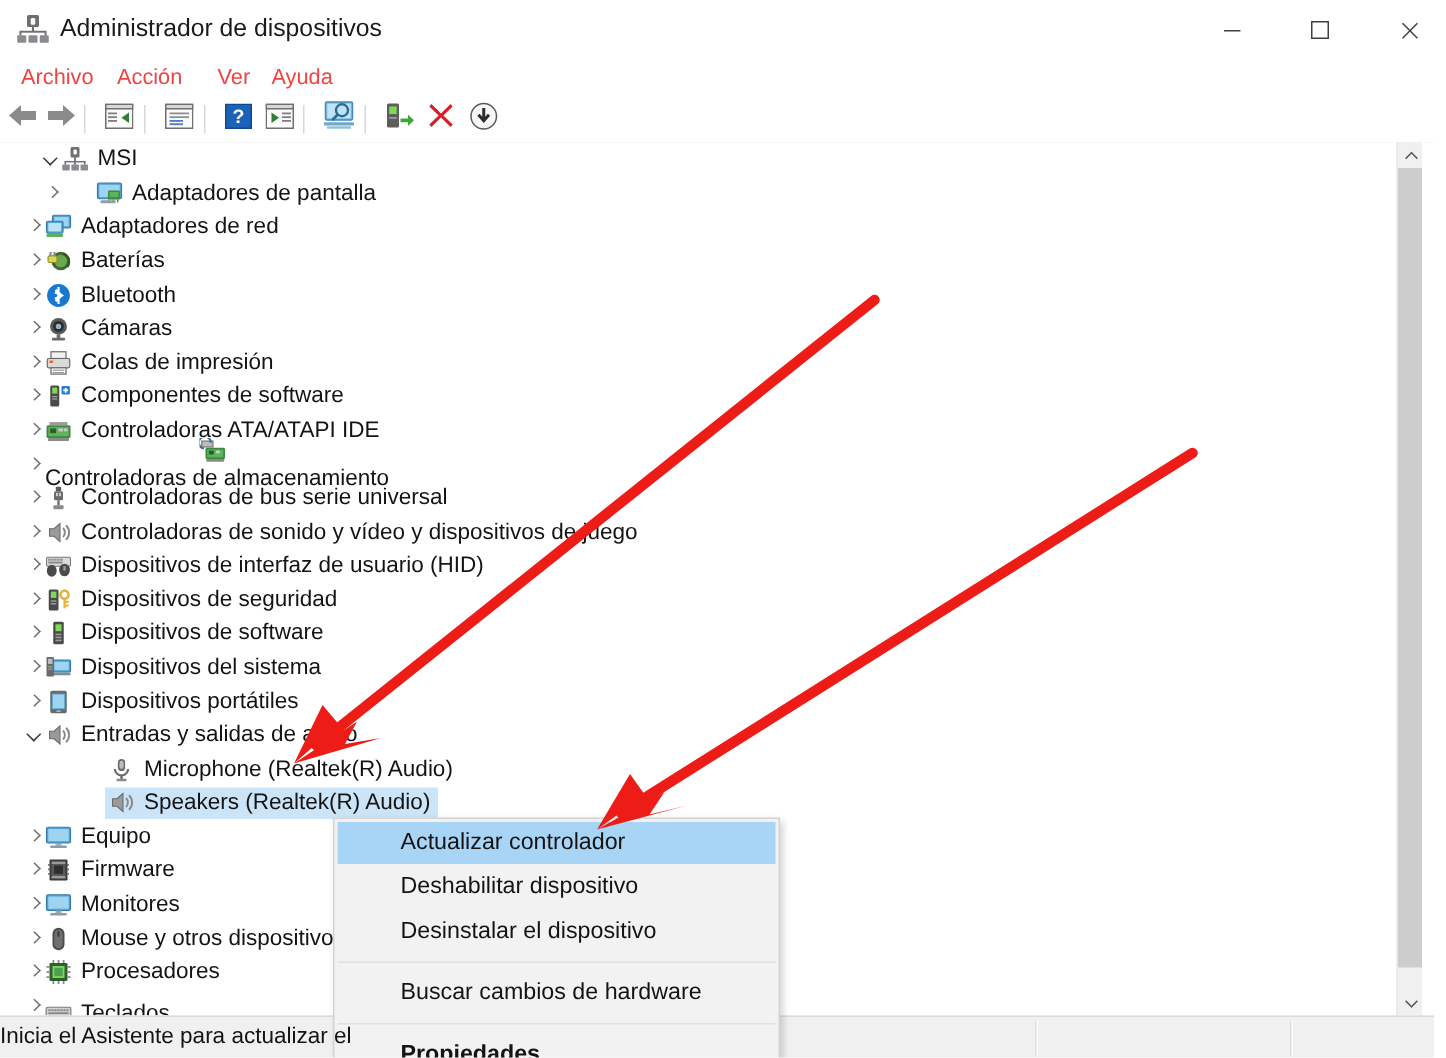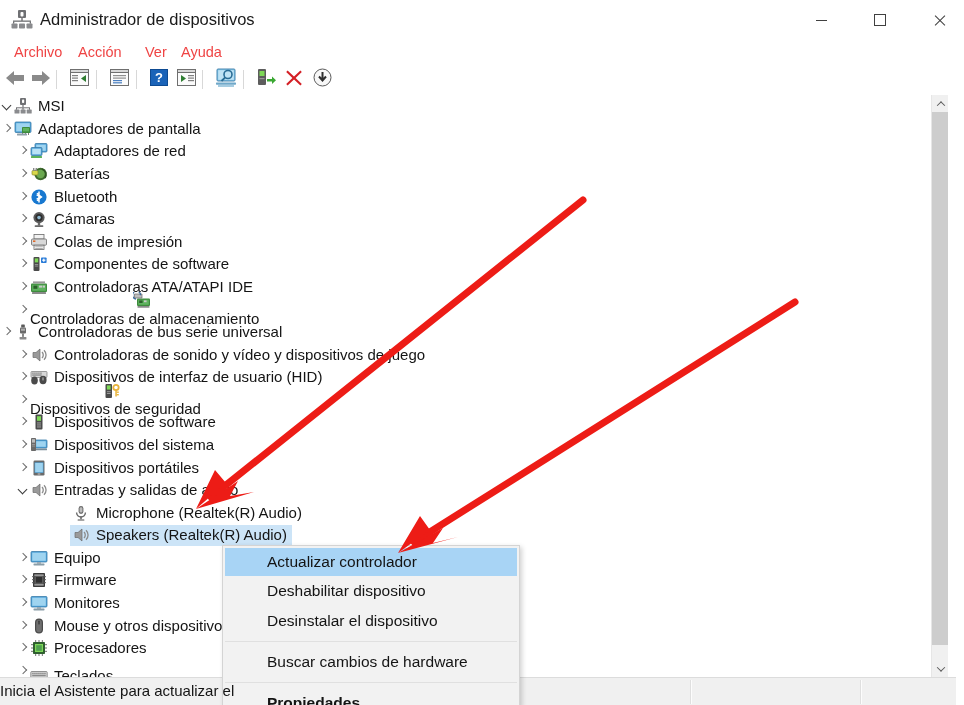--- a/index.html
+++ b/index.html
@@ -226,41 +226,41 @@
       <span>
         <svg width="19" height="19" viewBox="0 0 19 19">
           <circle cx="9.5" cy="9.5" r="8.5" fill="#f7f7f7" stroke="#5a5a5a"></circle>
           <path d="M9.5 4 L9.5 11 M6 8.5 L9.5 12.5 L13 8.5" stroke="#2c2c2c" stroke-width="2" fill="none"></path>
         </svg>
       </span>
     </div>
   </div>
 
   <div class="tree-panel" id="treepanel">
-      <div class="row" style="top: 0px;">
+      <div class="row" style="top: 0px; margin-left: 27px;">
         <span class="twisty expanded"></span>
         <span class="sel-wrap" style="display: flex; align-items: center;">
           <span class="ticon">
             <svg width="18" height="18" viewBox="0 0 18 18">
               <rect x="6" y="1" width="6" height="7" rx="1" fill="#6f7073"></rect>
               <rect x="8" y="2.6" width="2.2" height="3.4" rx="0.8" fill="#fff"></rect>
               <rect x="8.4" y="7.5" width="1.2" height="3" fill="#6f7073"></rect>
               <rect x="2" y="10.3" width="14" height="1" fill="#6f7073"></rect>
               <rect x="2" y="11" width="1" height="1.8" fill="#6f7073"></rect>
               <rect x="15" y="11" width="1" height="1.8" fill="#6f7073"></rect>
               <rect x="8.4" y="11" width="1.2" height="1.8" fill="#6f7073"></rect>
               <rect x="0.5" y="12.6" width="5" height="4" rx="0.6" fill="#8a8b8e"></rect>
               <rect x="6.6" y="12.6" width="5" height="4" rx="0.6" fill="#8a8b8e"></rect>
               <rect x="12.7" y="12.6" width="5" height="4" rx="0.6" fill="#8a8b8e"></rect>
             </svg>
           </span>
           <span class="tlabel">MSI</span>
         </span>
       </div>
-      <div class="row" style="top: 22.58px; padding-left: 0;">
+      <div class="row" style="top: 22.58px; padding-left: 28px; gap: 22px;">
         <span class="twisty collapsed"></span>
         <span class="sel-wrap" style="display: flex; align-items: center;">
           <span class="ticon">
             <svg width="18" height="18" viewBox="0 0 18 18">
               <rect x="1" y="2" width="16" height="10.5" rx="1" fill="#4fa3d9" stroke="#3a7ba8" stroke-width="0.8"></rect>
               <rect x="2.2" y="3.2" width="13.6" height="8.1" fill="#9fd4f0"></rect>
               <rect x="8" y="7" width="8" height="6" rx="0.8" fill="#3d8b3d"></rect>
               <rect x="9" y="8" width="6" height="3.4" fill="#5fb35f"></rect>
               <rect x="8" y="13" width="1" height="2" fill="#7a7a7a"></rect>
               <rect x="11" y="13" width="1" height="2" fill="#7a7a7a"></rect>
@@ -390,21 +390,21 @@
               <rect x="6.2" y="8.4" width="3.4" height="2.6" fill="#2a5f2a"></rect>
               <rect x="11" y="8.4" width="2.6" height="1.8" fill="#c9c9c9"></rect>
               <rect x="4.5" y="14" width="12" height="1.8" rx="0.5" fill="#8a8a8a"></rect>
               <path d="M1.5 2 L9 2 L9 6 L1.5 6 Z" fill="#bdbdbd" stroke="#6a6a6a" stroke-width="0.7"></path>
               <path d="M3 7 A4 4 0 1 1 7.5 3.2" stroke="#3a6a9a" stroke-width="1.4" fill="none"></path>
             </svg>
           </span>
           <span class="tlabel">Controladoras de almacenamiento</span>
         </span>
       </div>
-      <div class="row" style="top: 225.8px; ">
+      <div class="row" style="top: 225.8px; padding-left: 16px;">
         <span class="twisty collapsed"></span>
         <span class="sel-wrap" style="display: flex; align-items: center;">
           <span class="ticon">
             <svg width="18" height="18" viewBox="0 0 18 18">
               <rect x="7.2" y="1.5" width="3.6" height="3" rx="0.6" fill="#5a5a5a"></rect>
               <rect x="6" y="4.5" width="6" height="6" rx="1" fill="#6a6a6a"></rect>
               <rect x="7.4" y="5.6" width="1.2" height="2.2" fill="#d9d9d9"></rect>
               <rect x="9.4" y="5.6" width="1.2" height="2.2" fill="#d9d9d9"></rect>
               <rect x="8.2" y="10.5" width="1.6" height="3.4" fill="#6a6a6a"></rect>
               <rect x="5.6" y="13.9" width="6.8" height="2.6" rx="0.6" fill="#8a8a8a"></rect>
@@ -441,21 +441,21 @@
               <ellipse cx="4.5" cy="12.5" rx="3.3" ry="4" fill="#4a4a4a"></ellipse>
               <ellipse cx="13" cy="12" rx="3.6" ry="4.2" fill="#4a4a4a"></ellipse>
               <rect x="12.2" y="9.4" width="1.6" height="3" fill="#9a9a9a"></rect>
             </svg>
           </span>
           <span class="tlabel">Dispositivos de interfaz de usuario (HID)</span>
         </span>
       </div>
       <div class="row" style="top: 293.54px; padding-left: 16px;">
         <span class="twisty collapsed"></span>
-        <span class="sel-wrap" style="display: flex; align-items: center; flex-direction: column;">
+        <span class="sel-wrap" style="display: flex; align-items: center;">
           <span class="ticon">
             <svg width="18" height="18" viewBox="0 0 18 18">
               <rect x="2.5" y="2" width="6.5" height="14" rx="1" fill="#4a4a4a"></rect>
               <rect x="3.9" y="3.4" width="3.7" height="4.2" fill="#7ed957"></rect>
               <rect x="3.9" y="9.2" width="3.7" height="1" fill="#9a9a9a"></rect>
               <rect x="3.9" y="11" width="3.7" height="1" fill="#9a9a9a"></rect>
               <circle cx="13" cy="5.5" r="2.7" fill="none" stroke="#e8b33a" stroke-width="1.8"></circle>
               <rect x="12.3" y="7.5" width="1.5" height="7" fill="#e8b33a"></rect>
               <rect x="13.6" y="9.5" width="2.2" height="1.4" fill="#e8b33a"></rect>
               <rect x="13.6" y="12" width="2.2" height="1.4" fill="#e8b33a"></rect>

